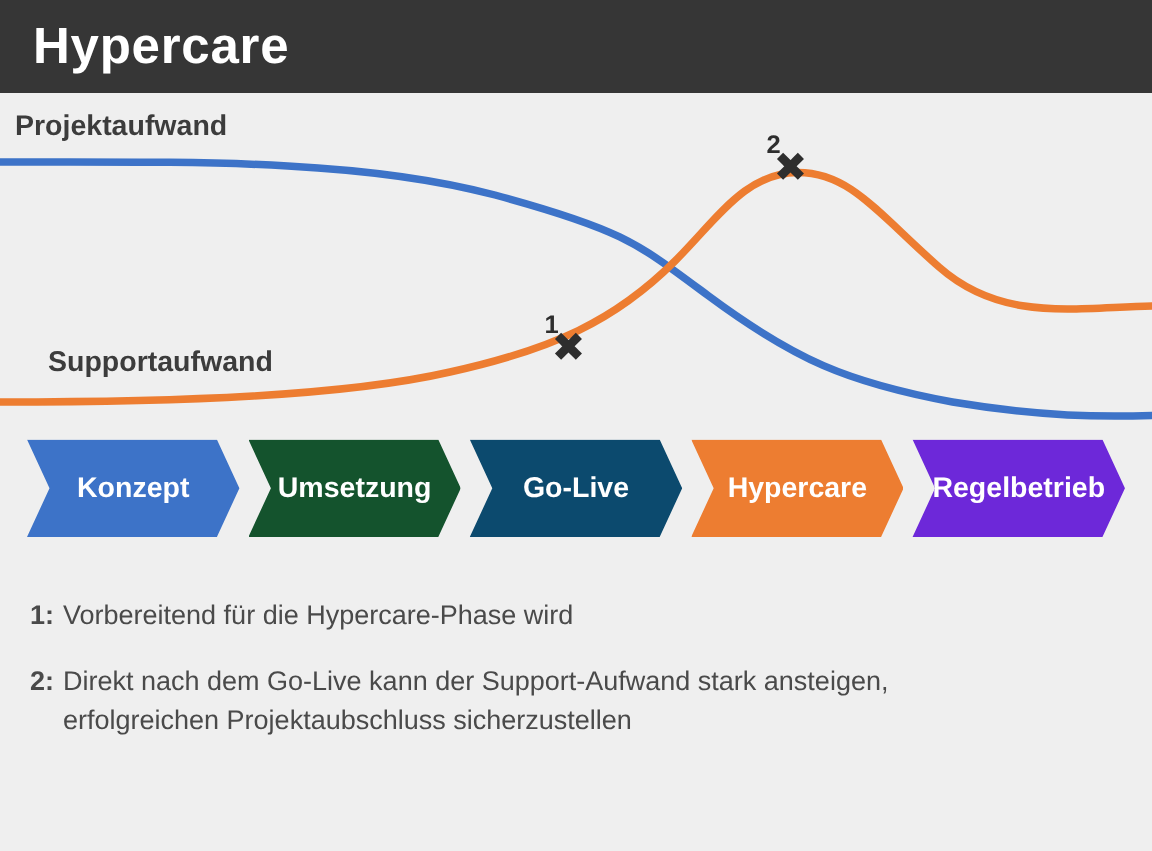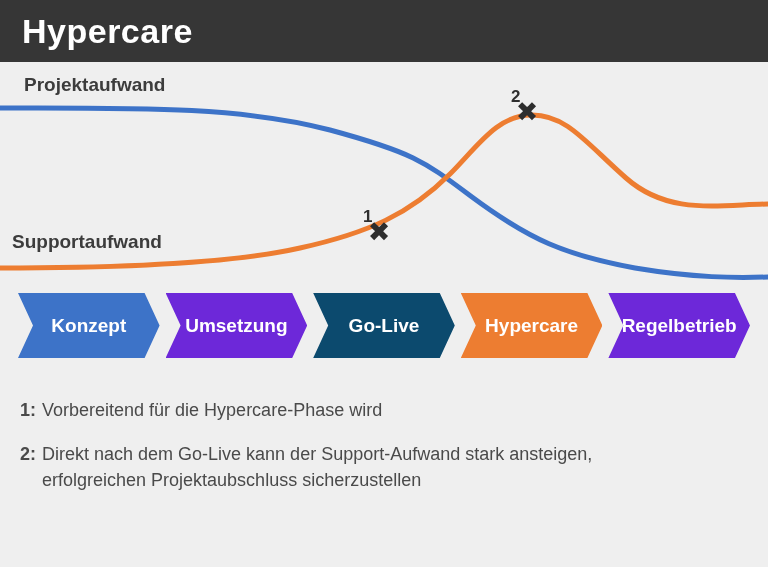--- a/index.html
+++ b/index.html
@@ -21,22 +21,22 @@
     color:#ffffff;font-size:34px;font-weight:bold;
     padding-left:22px;letter-spacing:.5px;
   }
   
   .chart-area{position:absolute;left:0;top:62px;width:768px;height:230px;}
   .chart-area svg{position:absolute;left:0;top:0;}
   .curve-label{
     position:absolute;font-size:19px;font-weight:bold;color:#3c3c3c;
     white-space:nowrap;
   }
-  .curve-label.projekt{left:24px;top:12px;text-align:center;}
-  .curve-label.support{left:12px;top:169px;}
+  .curve-label.projekt{left:10px;top:12px;text-align:center;}
+  .curve-label.support{left:32px;top:169px;}
   .marker{position:absolute;width:0;height:0;}
   .marker .x{
     position:absolute;transform:translate(-50%,-50%);
     font-size:27px;font-weight:bold;color:#2e2e2e;line-height:1;
   }
   .marker .num{
     position:absolute;left:-16px;top:-24px;
     font-size:17px;font-weight:bold;color:#2e2e2e;line-height:1;
   }
   .marker.m1{left:379px;top:170px;}
@@ -85,21 +85,21 @@
     <div class="marker m2">
       <span class="num">2</span>
       <span class="x">✖</span>
     </div>
   </div>
 
   <div class="phases">
     <div class="phase" style="background: rgb(61, 115, 200);">
       <span>Konzept</span>
     </div>
-    <div class="phase" style="background: #6d28d9;">
+    <div class="phase" style="background: #14532d;">
       <span>Umsetzung</span>
     </div>
     <div class="phase" style="background: #0c4a6e;">
       <span>Go-Live</span>
     </div>
     <div class="phase" style="background: rgb(237, 125, 49);">
       <span>Hypercare</span>
     </div>
     <div class="phase" style="background: #6d28d9;">
       <span>Regelbetrieb</span>

